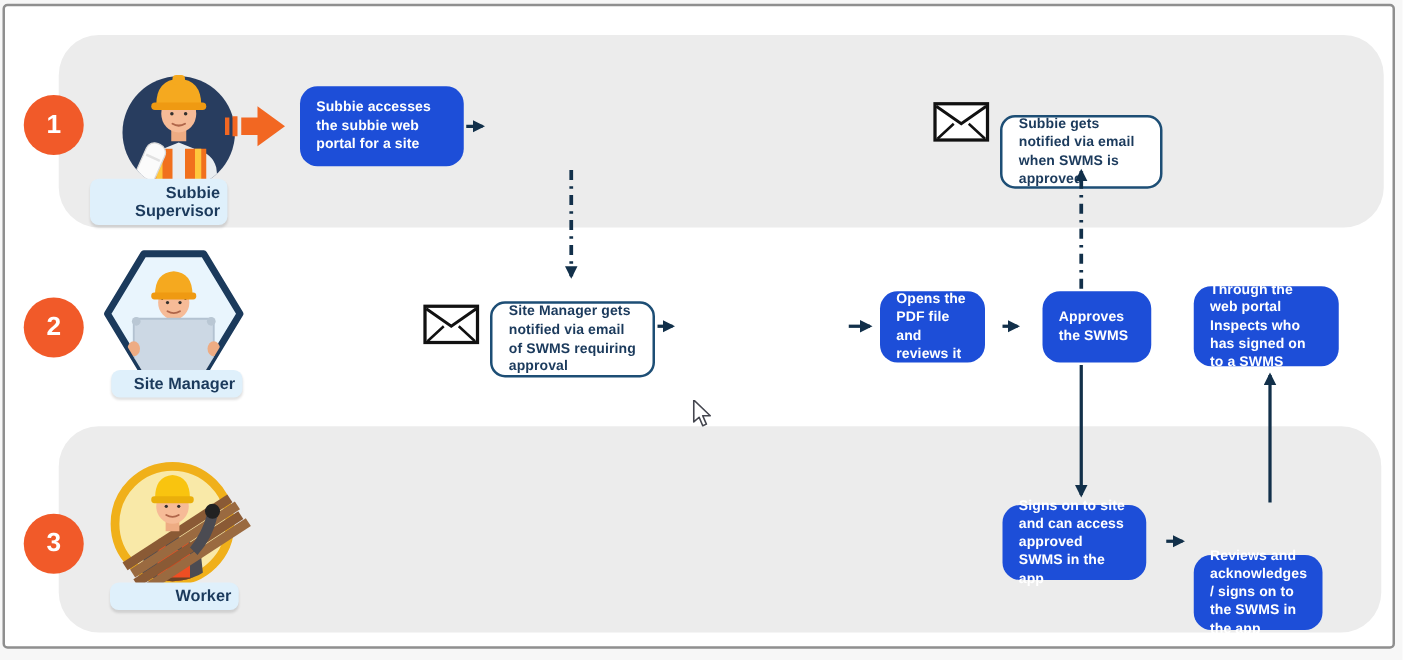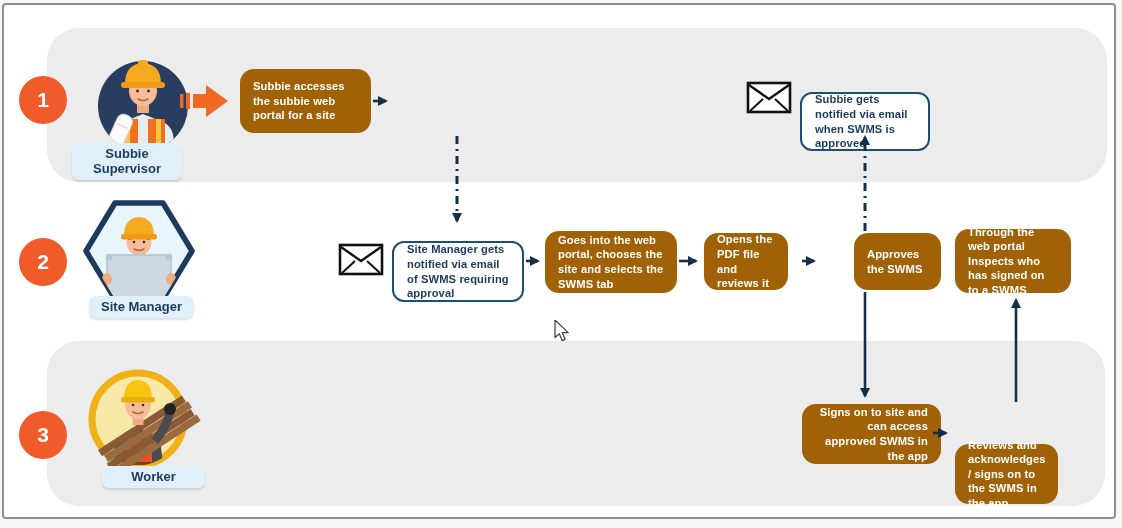--- a/index.html
+++ b/index.html
@@ -18,30 +18,30 @@
   .lane-band {
     position:absolute; background:#ececec; border-radius:32px;
   }
   .lane-num {
     position:absolute; width:48px; height:48px; border-radius:50%;
     background:#f15a29; color:#ffffff; font-weight:bold; font-size:21px;
     display:flex; align-items:center; justify-content:center;
   }
   .actor-label {
     position:absolute; background:#dff0fb; color:#1b3a5c;
-    font-weight:bold; font-size:13px; text-align:center;
+    font-weight:bold; font-size:13px; text-align:right;
     padding:3px 6px 4px; border-radius:7px;
     box-shadow:0 2px 2px rgba(0,0,0,0.12);
   }
   .step {
     position:absolute; display:flex; align-items:center;
     font-weight:bold; font-size:11.2px; line-height:1.3;
     padding:4px 13px; letter-spacing:.1px;
   }
-  .step.dark { background:#a16207; color:#ffffff; border-radius:14px; }
+  .step.dark { background:#1d4ed8; color:#ffffff; border-radius:14px; }
   .step.light { background:#ffffff; color:#1b3a5c; border:2px solid #1d4e75; border-radius:12px; }
   svg.abs { position:absolute; }
   .connectors { left:0; top:0; pointer-events:none; }
 </style>
 </head>
 <body>
 
 <div class="canvas">
 <div class="inner">
 
@@ -141,52 +141,49 @@
     <ellipse cx="60" cy="53" rx="13" ry="14" fill="#f6bb97"></ellipse>
     <path d="M47,48 Q48,38 60,37 Q72,38 73,48 L69,50 Q65,44 60,44 Q55,44 51,50 Z" fill="#3a2a22"></path>
     <circle cx="55" cy="53" r="1.3" fill="#33302e"></circle>
     <circle cx="65" cy="53" r="1.3" fill="#33302e"></circle>
     <path d="M55,60 Q60,63 65,60" stroke="#b0664a" stroke-width="1.5" fill="none" stroke-linecap="round"></path>
     <path d="M46,47 Q46,29 60,28 Q74,29 74,47 Z" fill="#f9c40f"></path>
     <rect x="43" y="45" width="34" height="5.5" rx="2.5" fill="#eaaf0b"></rect>
     <path d="M74,86 Q84,74 88,58 L96,61 Q92,79 80,92 Z" fill="#4b4b52"></path>
     <circle cx="92" cy="57" r="6" fill="#222222"></circle>
   </svg>
-  <div class="actor-label" style="left:100px; top:464px; width:103px;">Worker</div>
+  <div class="actor-label" style="left:86px; top:464px; width:103px;">Worker</div>
 
   <svg class="abs" style="left:178px; top:80px;" width="50" height="38" viewBox="0 0 50 38">
     <rect x="0" y="12" width="3.5" height="14" fill="#f26722"></rect>
     <rect x="6" y="11" width="4" height="16" fill="#f26722"></rect>
     <polygon points="13,12 26,12 26,3 48,19 26,35 26,26 13,26" fill="#f26722"></polygon>
   </svg>
 
   <div class="step dark" style="left:238px; top:67px; width:131px; height:64px;">
     <span>Subbie accesses the subbie web portal for a site</span>
       </div>
   <div class="step light" style="left:798px; top:66px; width:130px; height:59px;margin-top:24px;">
     <span>Subbie gets notified via email when SWMS is approved</span>
       </div>
 
   <div class="step light" style="left:390px; top:239px; width:132px; height:61px;">
     <span>Site Manager gets notified via email of SWMS requiring approval</span>
       </div>
-  <div class="step dark" style="left:543px; top:229px; width:132px; height:62px;">
-    <span>Goes into the web portal, chooses the site and selects the SWMS tab</span>
-      </div>
   <div class="step dark" style="left:702px; top:231px; width:84px; height:57px;">
     <span>Opens the PDF file and reviews it</span>
       </div>
-  <div class="step dark" style="left:852px; top:231px; width:87px; height:57px;">
+  <div class="step dark" style="left:832px; top:231px; width:87px; height:57px;">
     <span>Approves the SWMS</span>
       </div>
   <div class="step dark" style="left:953px; top:227px; width:116px; height:64px;">
     <span>Through the web portal Inspects who has signed on to a SWMS</span>
       </div>
 
-  <div class="step dark" style="left:800px; top:402px; width:139px; height:60px;text-align:right;">
+  <div class="step dark" style="left:800px; top:402px; width:115px; height:60px;">
     <span>Signs on to site and can access approved SWMS in the app</span>
       </div>
   <div class="step dark" style="left:953px; top:402px; width:103px; height:60px;margin-top:40px;">
     <span>Reviews and acknowledges / signs on to the SWMS in the app</span>
       </div>
 
   <svg class="abs" style="left:744px; top:79px;" width="46" height="33" viewBox="0 0 46 33">
     <rect x="2" y="2" width="42" height="29" fill="#ffffff" stroke="#111111" stroke-width="2.6"></rect>
     <path d="M3,4 L23,18 L43,4" fill="none" stroke="#111111" stroke-width="2.4"></path>
     <path d="M4,30 L17,18 M42,30 L29,18" fill="none" stroke="#111111" stroke-width="2"></path>

